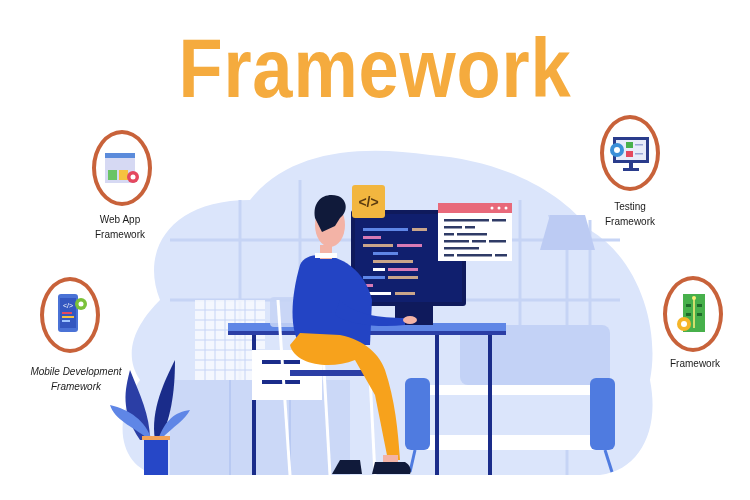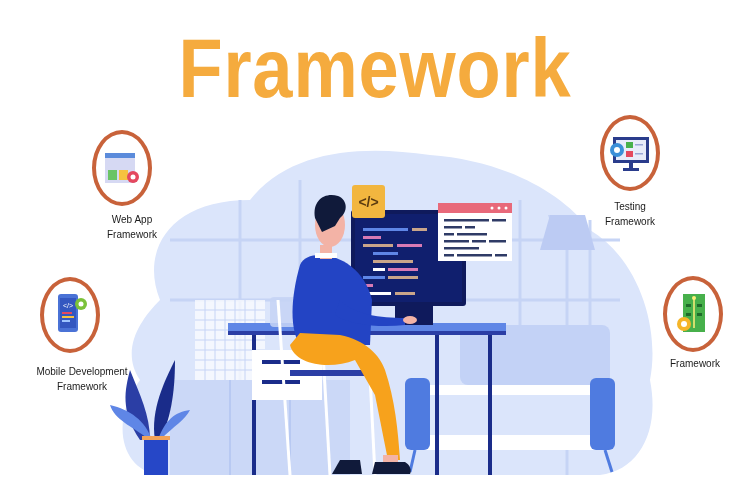--- a/index.html
+++ b/index.html
@@ -162,38 +162,38 @@
 <div class="badge" style="left:92px;top:130px;">
   <svg width="52" height="68" viewBox="0 0 52 68">
     <rect x="9" y="19" width="30" height="30" fill="#d6d9f3"></rect>
     <rect x="9" y="19" width="30" height="5" fill="#5b8bdb"></rect>
     <rect x="12" y="36" width="9" height="10" fill="#6bc466"></rect>
     <rect x="23" y="36" width="9" height="10" fill="#f6c23f"></rect>
     <circle cx="37" cy="43" r="6" fill="#e4485f"></circle>
     <circle cx="37" cy="43" r="2.5" fill="#fff"></circle>
   </svg>
 </div>
-<div class="label" style="left:82px;top:212px;width:100px;text-align:center;">
+<div class="label" style="left:70px;top:212px;width:100px;text-align:center;">
   <div>Web App</div>
   <div>Framework</div>
 </div>
 
 <div class="badge" style="left:40px;top:277px;">
   <svg width="52" height="68" viewBox="0 0 52 68">
     <rect x="14" y="13" width="20" height="38" rx="3" fill="#4a72d6"></rect>
     <rect x="16" y="17" width="16" height="30" fill="#3457c0"></rect>
     <text x="24" y="27" text-anchor="middle" font-family="Liberation Sans, sans-serif" font-size="7" fill="#fff">&lt;/&gt;</text>
     <rect x="18" y="31" width="10" height="2" fill="#e4485f"></rect>
     <rect x="18" y="35" width="12" height="2" fill="#f6c23f"></rect>
     <rect x="18" y="39" width="8" height="2" fill="#9fc5ff"></rect>
     <circle cx="37" cy="23" r="6" fill="#7cc23a"></circle>
     <circle cx="37" cy="23" r="2.5" fill="#fff"></circle>
   </svg>
 </div>
-<div class="label" style="left:16px;top:364px;width:132px;">
+<div class="label" style="left:10px;top:364px;width:132px;font-style:italic;">
   <div>Mobile Development</div>
   <div>Framework</div>
 </div>
 
 <div class="badge" style="left:600px;top:115px;">
   <svg width="52" height="68" viewBox="0 0 52 68">
     <rect x="9" y="18" width="36" height="26" fill="#2a3c8c"></rect>
     <rect x="12" y="21" width="30" height="20" fill="#e7ebfa"></rect>
     <rect x="22" y="23" width="7" height="6" fill="#47b04b"></rect>
     <rect x="22" y="32" width="7" height="6" fill="#e4485f"></rect>

